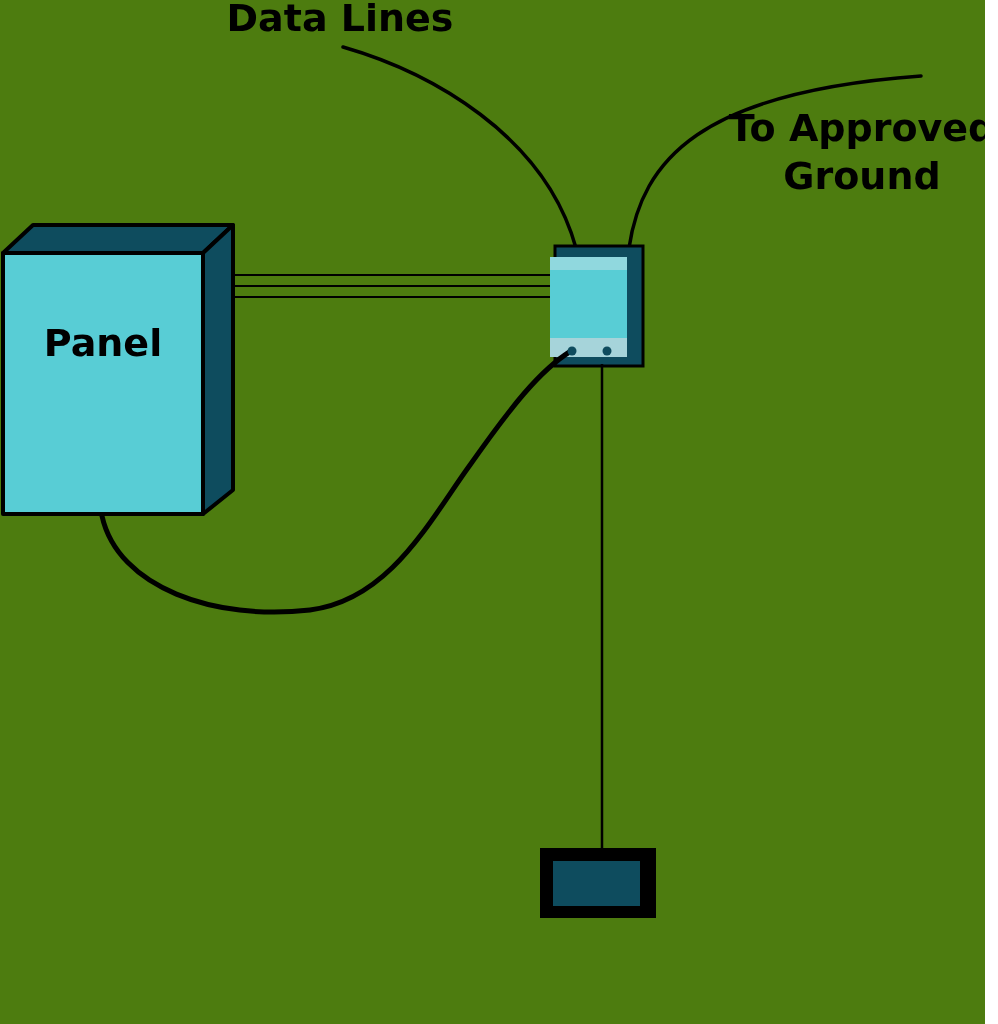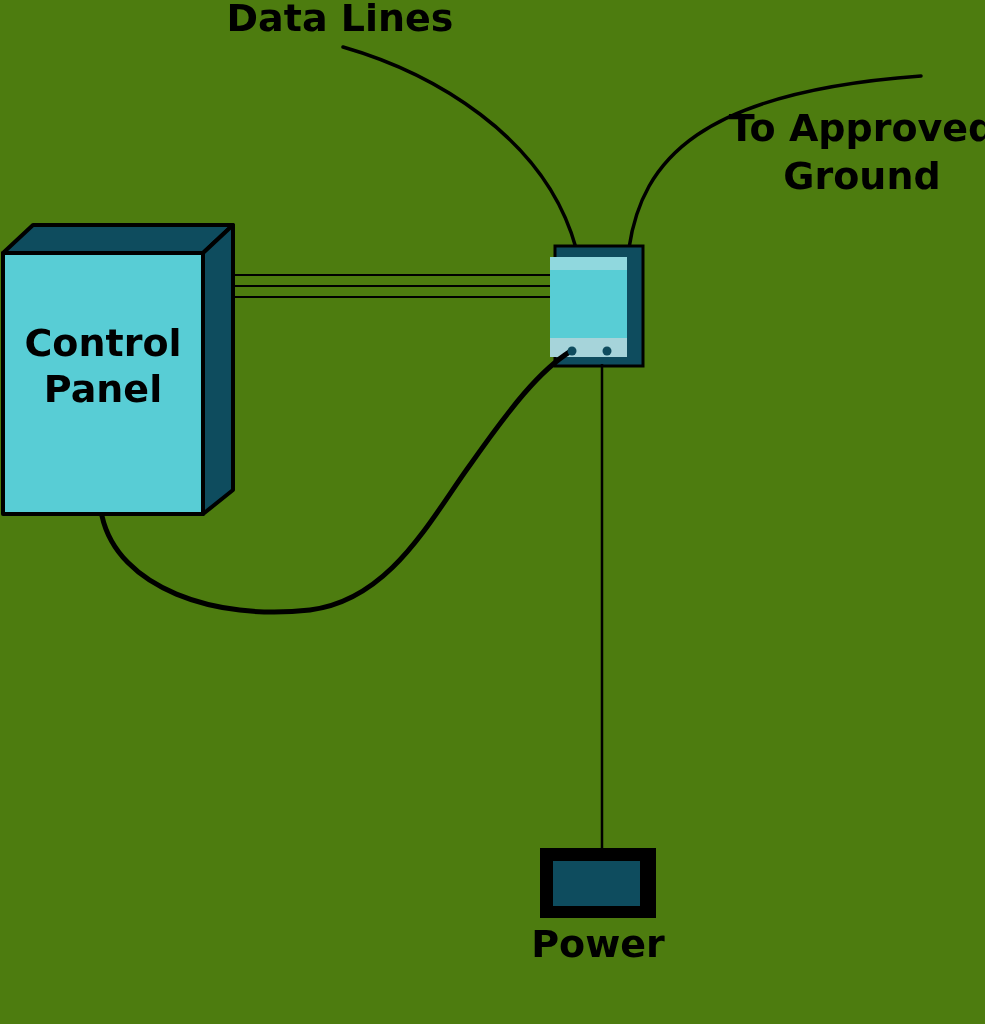--- a/index.html
+++ b/index.html
@@ -89,21 +89,19 @@
   </svg>
 
   <div class="label" id="data-lines-label">Data Lines</div>
 
   <div class="label" id="ground-label">
     <div>To Approved</div>
     <div>Ground</div>
   </div>
 
   <div class="label" id="control-panel-label">
-    <div>Control</div>
     <div>Panel</div>
   </div>
 
   <div class="label" id="electric-power-label">
-    <div>Power</div>
   </div>
 
 </div>
 
 </body></html>

